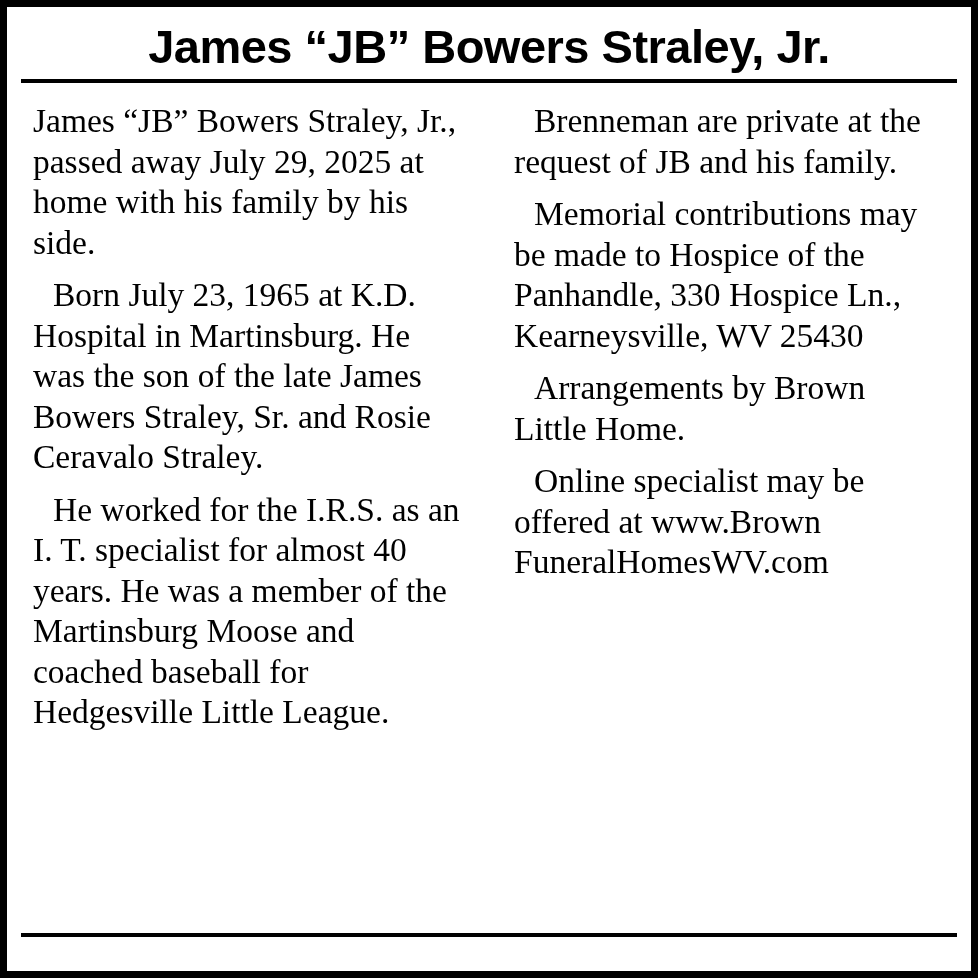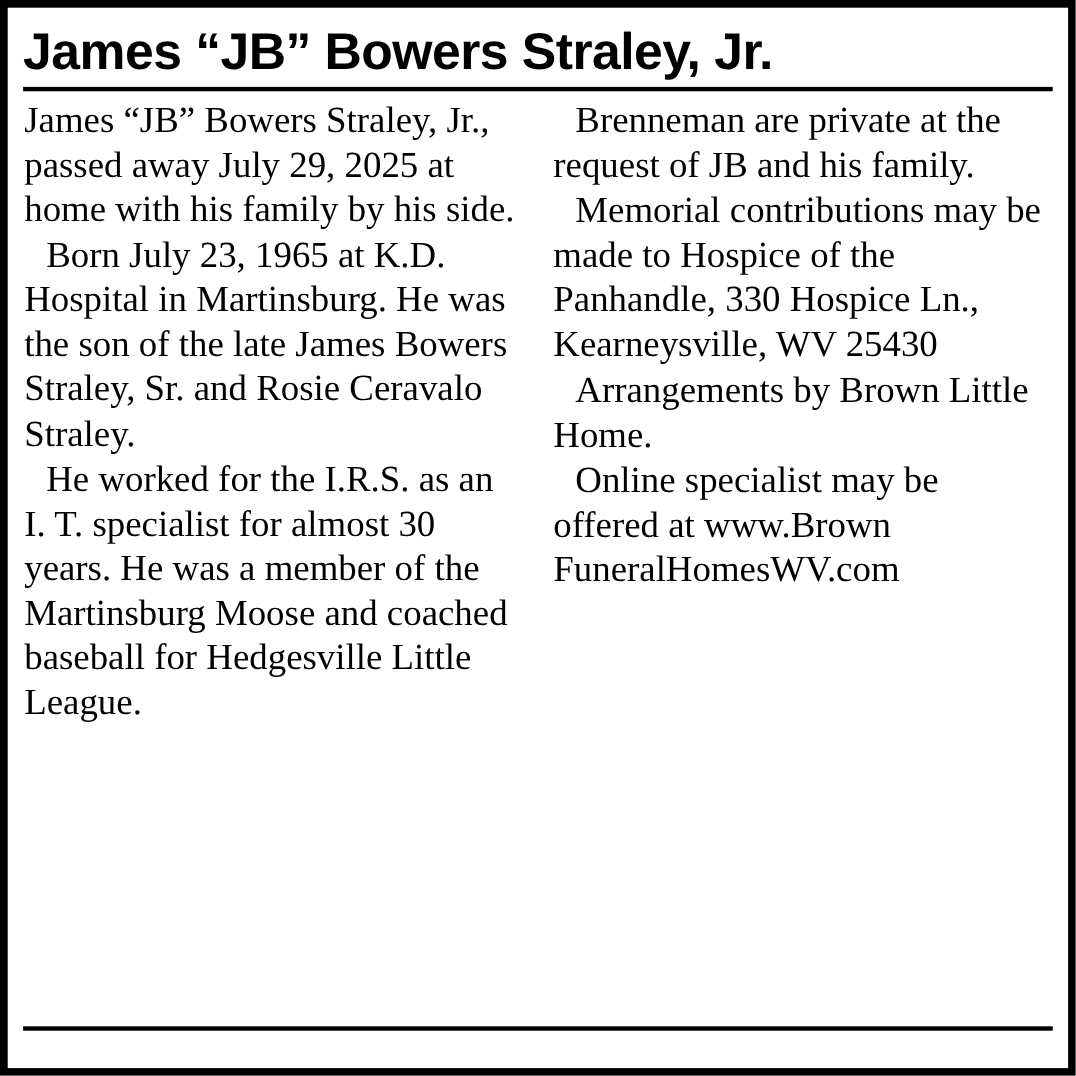--- a/index.html
+++ b/index.html
@@ -24,20 +24,21 @@
     padding: 10px 14px 0 14px;
     display: flex;
     flex-direction: column;
   }
 
   .headline {
     font-family: "Liberation Sans", sans-serif;
     font-weight: bold;
     font-size: 47px;
     line-height: 1.05;
+    text-align: center;
     letter-spacing: -0.5px;
     margin: 5px 0 4px 0;
     white-space: nowrap;
   }
 
   .rule {
     height: 4px;
     background: #000000;
     margin: 4px 0 6px 0;
   }
@@ -48,21 +49,21 @@
     gap: 26px;
     align-items: flex-start;
   }
 
   .column {
     flex: 1 1 0;
     min-width: 0;
   }
 
   .column p {
-    margin: 1px;
+    margin: 12px;
     font-size: 33.5px;
     line-height: 40.5px;
     text-align: left;
     text-indent: 0;
     word-spacing: 0px;
     hyphens: none;
   }
 
   .column p.indent {
     text-indent: 20px;
@@ -85,21 +86,21 @@
 
   <h1 class="headline">James “JB” Bowers Straley, Jr.</h1>
 
   <div class="rule"></div>
 
   <div class="columns">
 
     <div class="column">
       <p>James “JB” Bowers Straley, Jr., passed away July 29, 2025 at home with his family by his side.</p>
       <p class="indent">Born July 23, 1965 at K.D. Hospital in Martinsburg. He was the son of the late James Bowers Straley, Sr. and Rosie Ceravalo Straley.</p>
-      <p class="indent">He worked for the I.R.S. as an I. T. specialist for almost 30 years. He was a member of the Martinsburg Moose and coached baseball for Hedgesville Little League.</p>
+      <p class="indent">He worked for the I.R.S. as an I. T. specialist for almost 40 years. He was a member of the Martinsburg Moose and coached baseball for Hedgesville Little League.</p>
     </div>
 
     <div class="column">
       <p class="indent">Brenneman are private at the request of JB and his family.</p>
       <p class="indent">Memorial contributions may be made to Hospice of the Panhandle, 330 Hospice Ln., Kearneysville, WV 25430</p>
       <p class="indent">Arrangements by Brown Little Home.</p>
       <p class="indent">Online specialist may be offered at www.Brown FuneralHomesWV.com</p>
     </div>
 
   </div>

